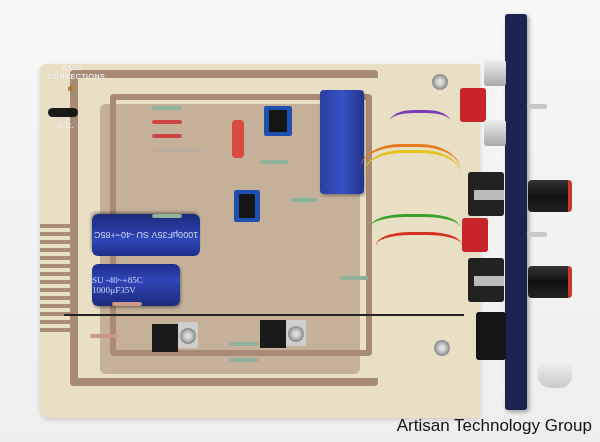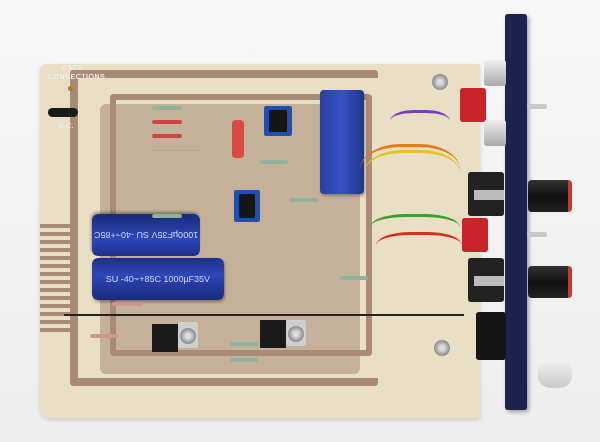--- a/index.html
+++ b/index.html
@@ -52,21 +52,21 @@
     <div class="cap-yellow" style="left:192px;top:56px;width:12px;height:38px;"></div>
     <div class="blue-cap" style="left:280px;top:26px;width:44px;height:104px;"></div>
     <div class="ic" style="left:224px;top:42px;width:28px;height:30px;">
         <div class="chip"></div>
       </div>
     <div class="ic" style="left:194px;top:126px;width:26px;height:32px;">
         <div class="chip"></div>
       </div>
 
     <div class="elcap" style="left:52px;top:150px;width:108px;height:42px;transform:rotate(180deg);">1000µF35V  SU -40~+85C</div>
-    <div class="elcap" style="left:52px;top:194px;width:132px;height:42px;">SU -40~+85C 1000µF35V</div>
+    <div class="elcap" style="left:52px;top:200px;width:88px;height:42px;font-family:Liberation Serif, serif;">SU -40~+85C 1000µF35V</div>
 
     <div class="res" style="left:112px;top:42px;width:30px;"></div>
     <div class="res" style="left:112px;top:56px;width:30px;background:#c44;"></div>
     <div class="res" style="left:112px;top:70px;width:30px;background:#c44;"></div>
     <div class="lead" style="left:112px;top:86px;width:50px;"></div>
     <div class="res" style="left:220px;top:96px;width:28px;"></div>
     <div class="res" style="left:250px;top:134px;width:28px;"></div>
     <div class="res" style="left:112px;top:150px;width:30px;"></div>
     <div class="res" style="left:72px;top:238px;width:30px;background:#c98;"></div>
     <div class="res" style="left:190px;top:278px;width:28px;"></div>
@@ -109,13 +109,14 @@
   <div class="shaft" style="left:527px;top:232px;width:20px;"></div>
 
   <div class="pot" style="left:468px;top:258px;">
       <div class="band"></div>
     </div>
   <div class="knob" style="left:528px;top:266px;"></div>
 
   <div class="pot" style="left:476px;top:312px;width:30px;height:48px;background:#151515;"></div>
   <div class="bottom-knob"></div>
 
+  <div class="watermark">Artisan Technology Group</div>
 </div>
 
 </body></html>

